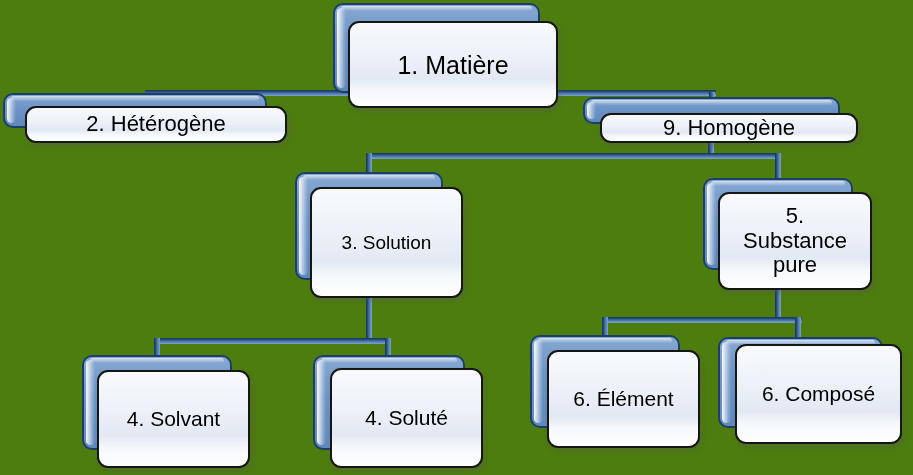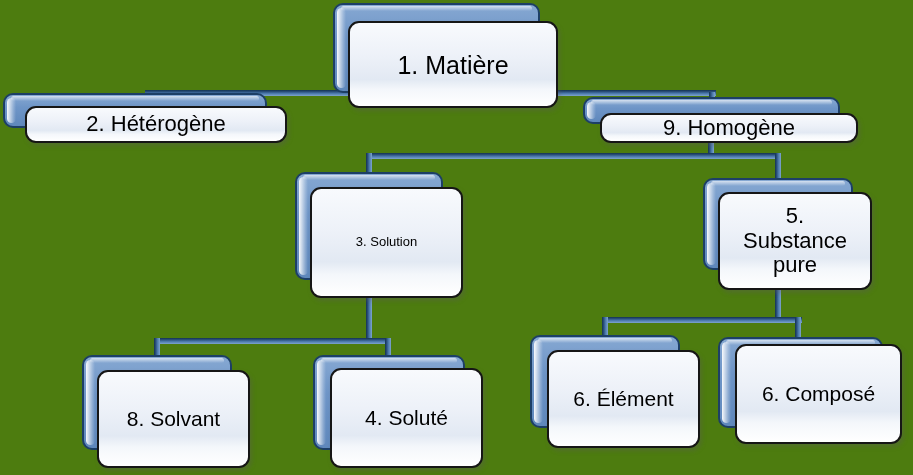--- a/index.html
+++ b/index.html
@@ -66,21 +66,21 @@
     justify-content: center;
     text-align: center;
     color: #000;
     line-height: 1.12;
     box-shadow: 2px 3px 4px rgba(90,90,90,0.35);
   }
   .front .lbl { position: relative; z-index: 2; }
   .f25 { font-size: 25px; }
   .f22 { font-size: 22px; }
   .f21 { font-size: 21px; }
-  .f19 { font-size: 13px; }
+  .f19 { font-size: 19px; }
   .f18 { font-size: 22px; }
   .wrap-narrow .lbl { display: inline-block; max-width: 112px; }
 </style>
 </head>
 <body>
 
 <div class="stage">
 
   <div class="hline" style="left:145px; top:90px;  width:571px;"></div>
   <div class="vline" style="left:709px; top:92px;  height:10px;"></div>
@@ -117,21 +117,21 @@
     <span class="lbl">3. Solution</span>
   </div>
 
   <div class="back" style="left:703px; top:178px; width:150px; height:92px;"></div>
   <div class="front f18 wrap-narrow" style="left:718px; top:192px; width:154px; height:98px;">
     <span class="lbl">5. Substance pure</span>
   </div>
 
   <div class="back" style="left:82px;  top:355px; width:150px; height:95px;"></div>
   <div class="front f21" style="left:97px;  top:370px; width:153px; height:98px;">
-    <span class="lbl">8. Solvant</span>
+    <span class="lbl">4. Solvant</span>
   </div>
 
   <div class="back" style="left:313px; top:355px; width:152px; height:95px;"></div>
   <div class="front f21" style="left:330px; top:368px; width:153px; height:100px;align-items:center;">
     <span class="lbl">4. Soluté</span>
   </div>
 
   <div class="back" style="left:530px; top:335px; width:150px; height:93px;"></div>
   <div class="front f21" style="left:547px; top:350px; width:153px; height:98px;">
     <span class="lbl">6. Élément</span>

